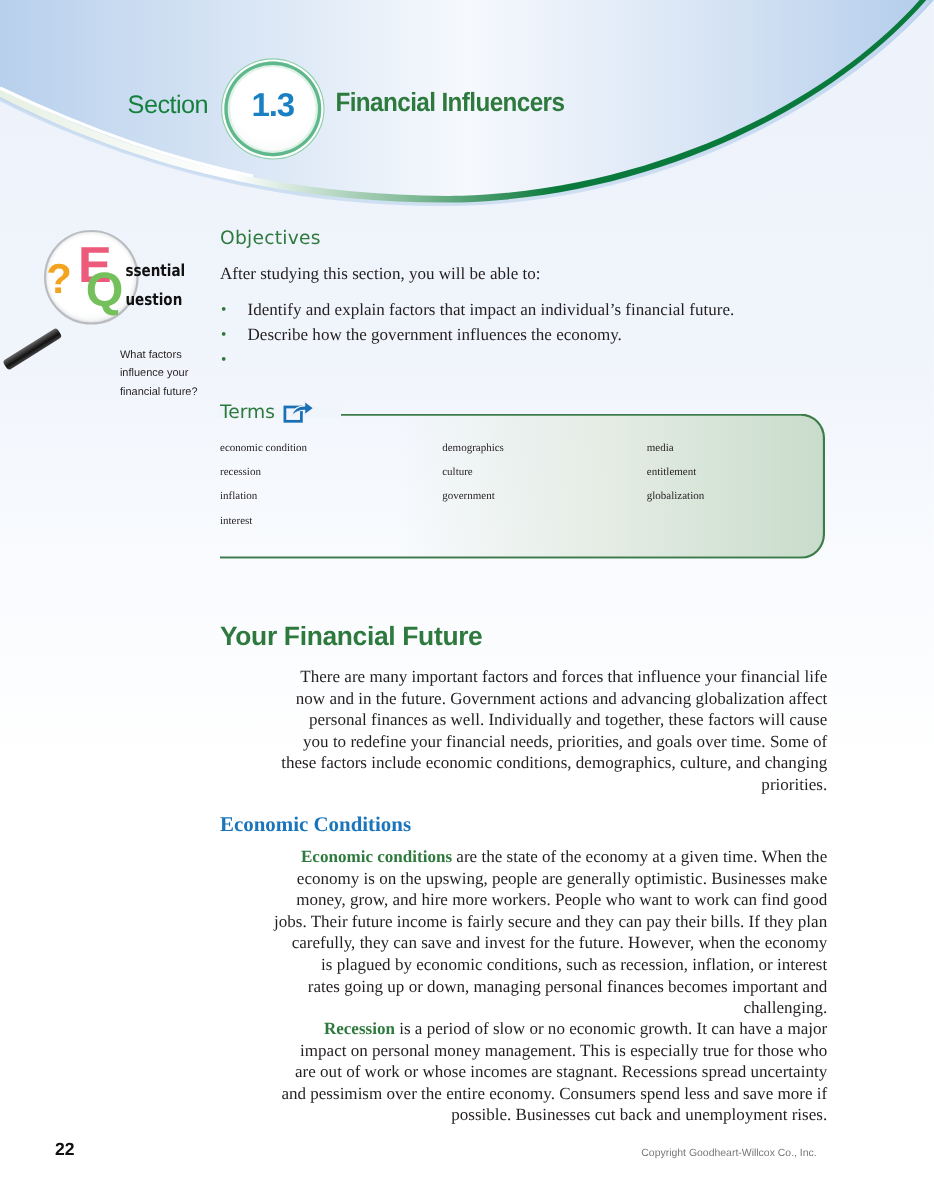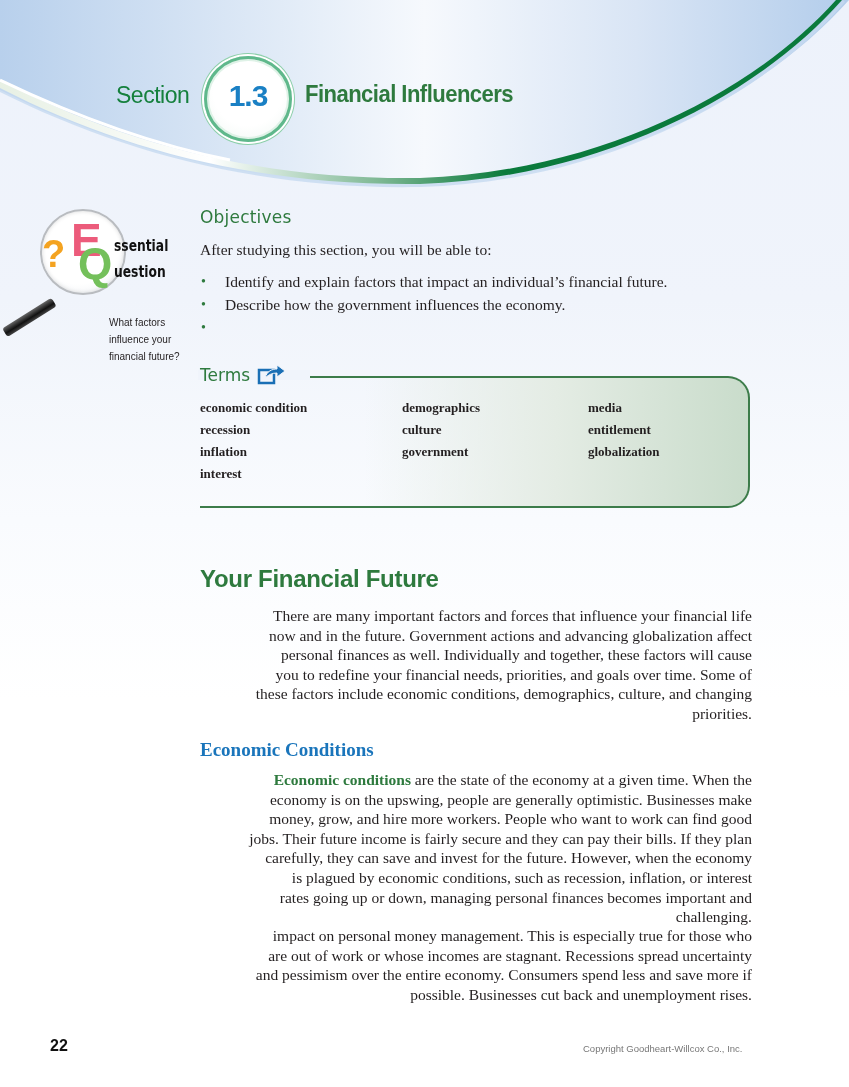--- a/index.html
+++ b/index.html
@@ -72,21 +72,21 @@
     font-family: "DejaVu Sans", sans-serif; font-size: 17px; color: #2e7a3e;
   }
   .terms-icon { position: absolute; left: 257px; top: 362px; width: 30px; height: 24px; }
   .terms-box {
     position: absolute; left: 200px; top: 376px; width: 548px; height: 128px;
     border-top: 2px solid #3c7c4a; border-bottom: 2px solid #3c7c4a; border-right: 2px solid #3c7c4a;
     border-radius: 0 22px 22px 0;
     background: linear-gradient(90deg, rgba(255,255,255,0) 0%, rgba(255,255,255,0) 30%, #e4ece4 65%, #c9dccb 100%);
   }
   .terms-box-gap { position: absolute; left: 198px; top: 370px; width: 112px; height: 10px; background: #f0f4fb; }
-  .terms-col { position: absolute; top: 397px; font-size: 13px; line-height: 22px; font-weight: bold; }
+  .terms-col { position: absolute; top: 397px; font-size: 10px; line-height: 22px; }
   .terms-col div { white-space: nowrap; }
 
   
   .h1 {
     position: absolute; left: 200px; top: 565px;
     font-family: "Liberation Sans", sans-serif; font-weight: bold; font-size: 24px; color: #2e7a3e;
     letter-spacing: -0.3px;
   }
   .para {
     position: absolute; left: 200px; width: 552px; margin: 0;
@@ -204,20 +204,21 @@
   <span class="line">economy is on the upswing, people are generally optimistic. Businesses make</span>
   <span class="line">money, grow, and hire more workers. People who want to work can find good</span>
   <span class="line">jobs. Their future income is fairly secure and they can pay their bills. If they plan</span>
   <span class="line">carefully, they can save and invest for the future. However, when the economy</span>
   <span class="line">is plagued by economic conditions, such as recession, inflation, or interest</span>
   <span class="line">rates going up or down, managing personal finances becomes important and</span>
   <span class="line">challenging.</span>
 </p>
 
 <p class="para" style="top:926px;">
+  <span class="line"><span class="term">Recession</span><span> is a period of slow or no economic growth. It can have a major</span></span>
   <span class="line">impact on personal money management. This is especially true for those who</span>
   <span class="line">are out of work or whose incomes are stagnant. Recessions spread uncertainty</span>
   <span class="line">and pessimism over the entire economy. Consumers spend less and save more if</span>
   <span class="line">possible. Businesses cut back and unemployment rises.</span>
 </p>
 
 <div class="page-number">22</div>
 <div class="copyright">Copyright Goodheart-Willcox Co., Inc.</div>
 
 </body></html>

